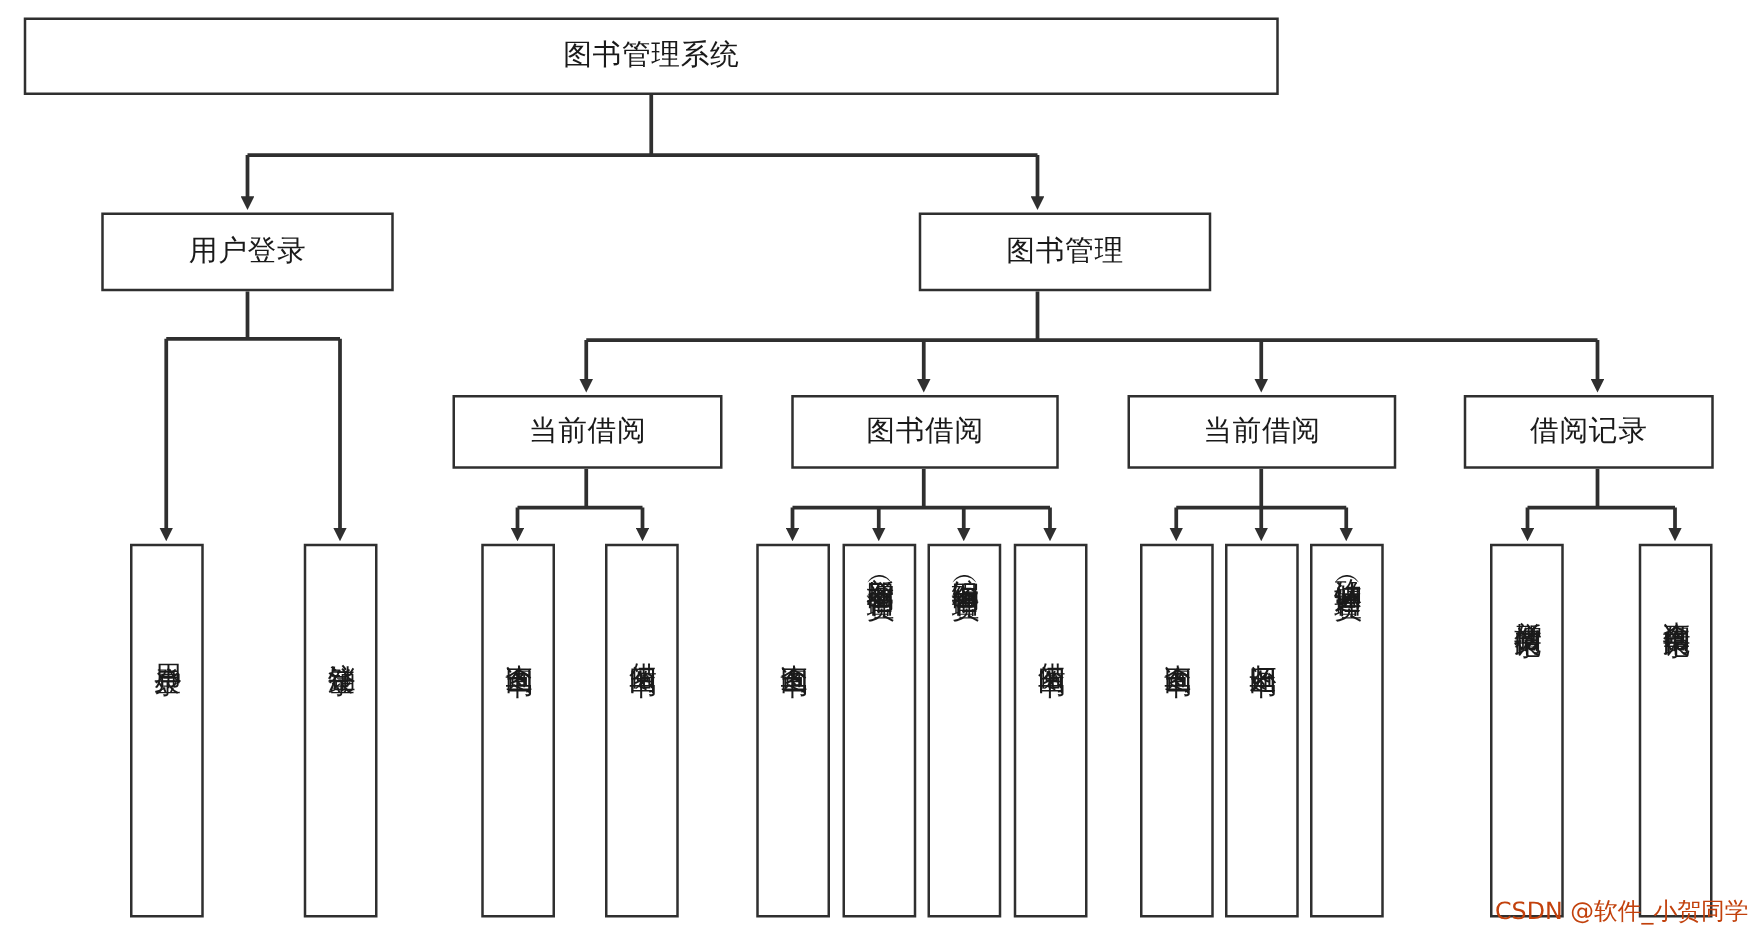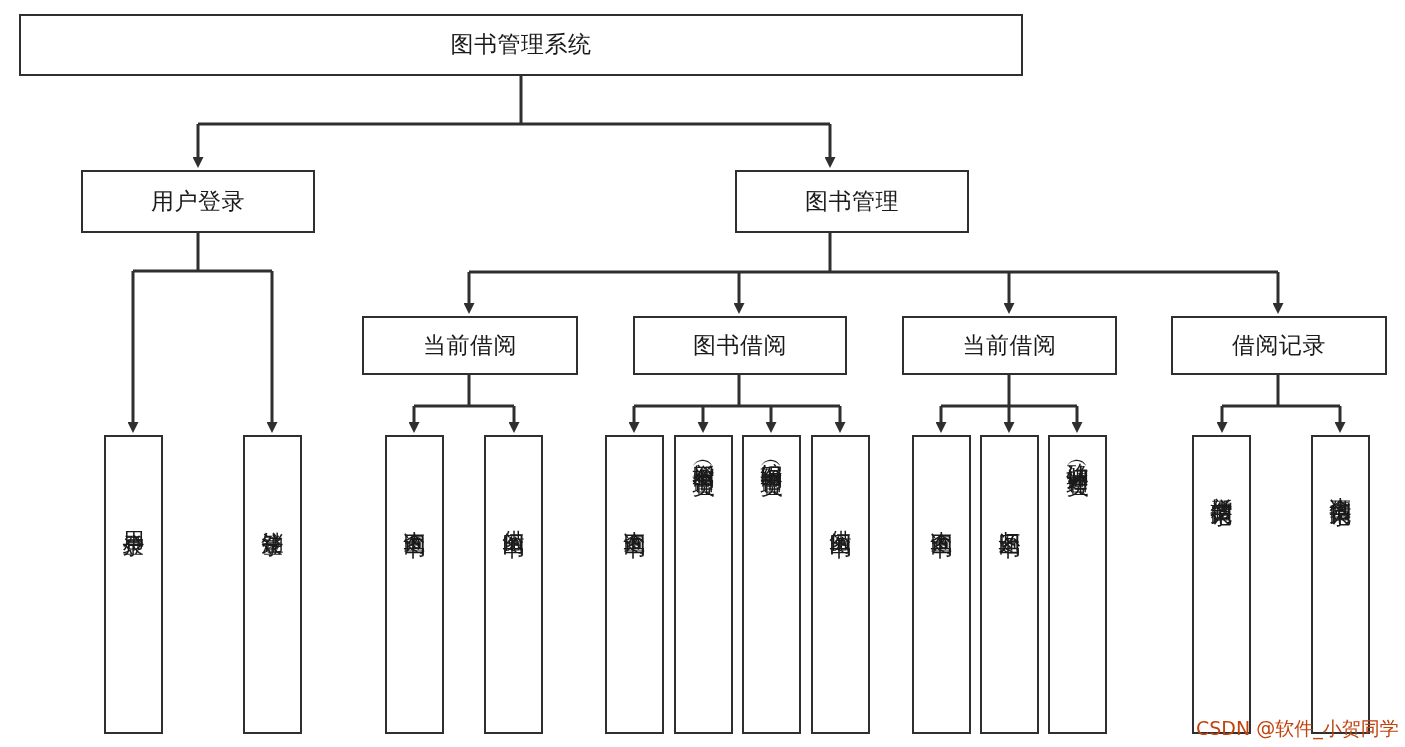--- a/index.html
+++ b/index.html
@@ -136,21 +136,21 @@
 
   <div class="node h" style="left:362px; top:316px; width:216px; height:59px;">
     <span class="label">当前借阅</span>
   </div>
   <div class="node h" style="left:633px; top:316px; width:214px; height:59px;">
     <span class="label">图书借阅</span>
   </div>
   <div class="node h" style="left:902px; top:316px; width:215px; height:59px;">
     <span class="label">当前借阅</span>
   </div>
-  <div class="node h" style="left:1171px; top:316px; width:216px; height:59px;">
+  <div class="node h" style="left:1171px; top:316px; width:200px; height:59px;">
     <span class="label">借阅记录</span>
   </div>
 
   <div class="node v" style="left:104px; top:435px; width:59px; height:299px; padding-top:76px;">
     <span class="label">用户登录</span>
   </div>
   <div class="node v" style="left:243px; top:435px; width:59px; height:299px; padding-top:76px;">
     <span class="label">注销登录</span>
   </div>
 

